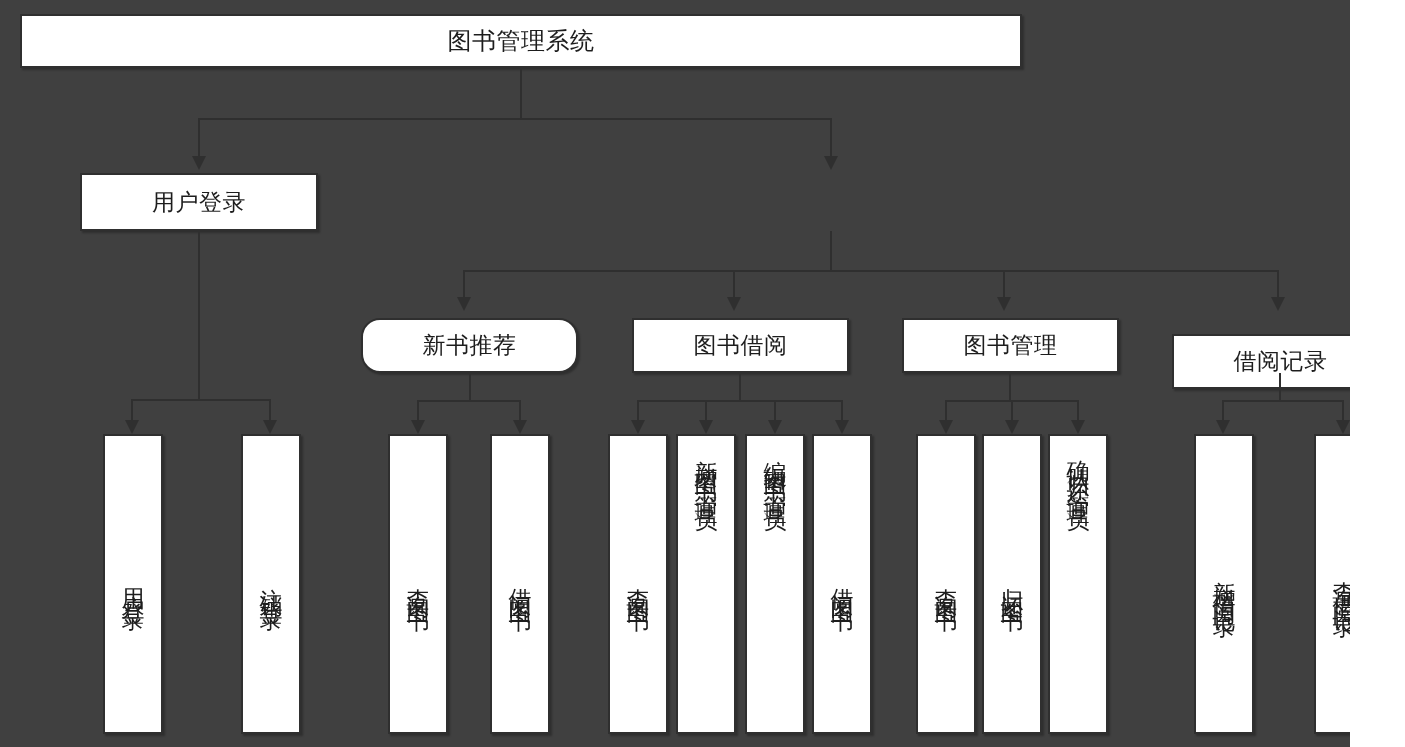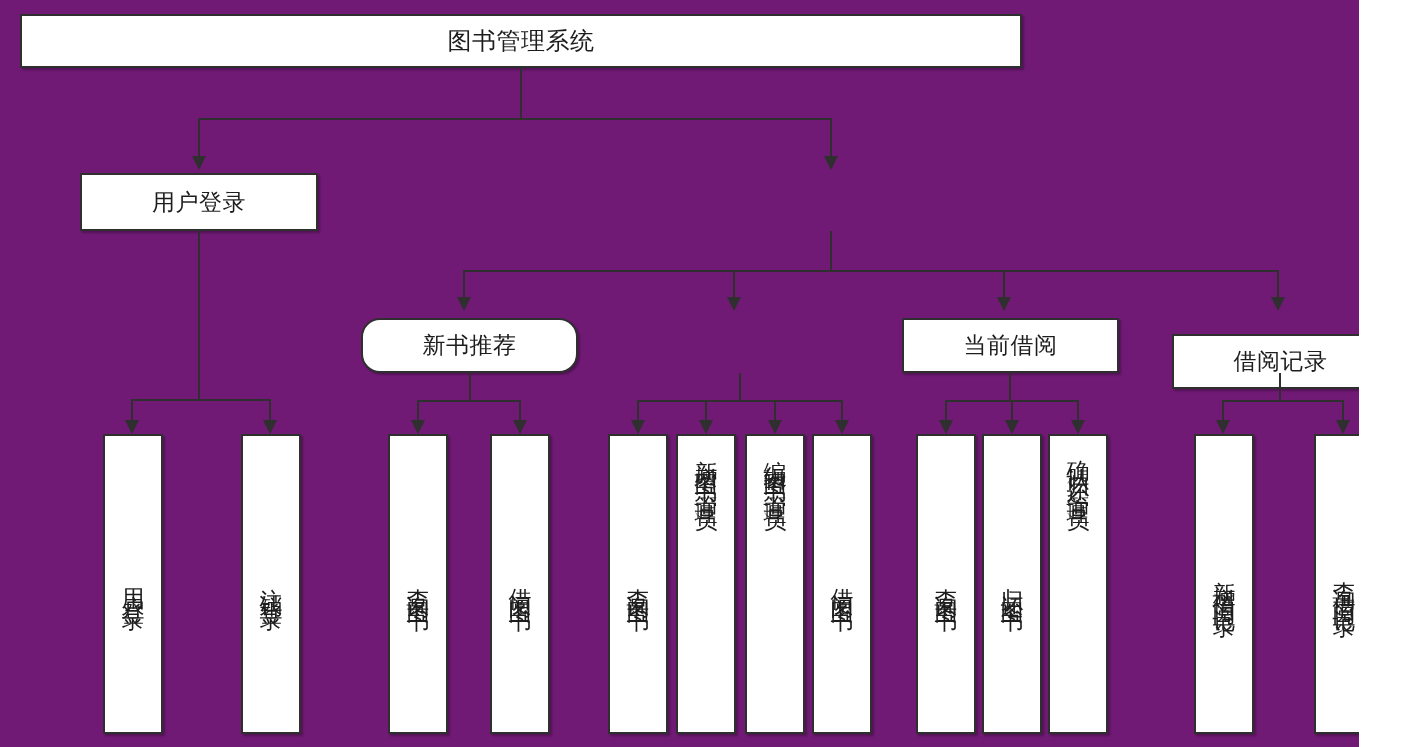--- a/index.html
+++ b/index.html
@@ -1,17 +1,17 @@
 <!DOCTYPE html>
 <html><head>
 <meta charset="utf-8">
 <style>
   html,body{margin:0;padding:0;background:#ffffff;}
   body{width:1405px;height:747px;font-family:"Liberation Sans","DejaVu Sans",sans-serif;}
-  #canvas{position:relative;width:1350px;height:747px;overflow:hidden;background:#701a75;padding-left:9px;}
+  #canvas{position:relative;width:1350px;height:747px;overflow:hidden;background:#404040;}
 
   
   .node{
     position:absolute;
     box-sizing:border-box;
     background:#ffffff;
     border:2px solid #2f2f2f;
     box-shadow:2px 2px 2px rgba(0,0,0,0.28);
     display:flex;
     align-items:center;
@@ -104,22 +104,25 @@
 
   <div class="vline" style="left:1003px;top:270px;width:2px;height:27px;"></div>
   <div class="arrow" style="left:997px;top:297px;"></div>
 
   <div class="vline" style="left:1277px;top:270px;width:2px;height:27px;"></div>
   <div class="arrow" style="left:1271px;top:297px;"></div>
 
   <div class="node lvl3" style="left:361px;top:318px;width:217px;height:55px;border-radius:19px;">
     <span class="label">新书推荐</span>
   </div>
+  <div class="node lvl3" style="left:632px;top:318px;width:217px;height:55px;">
+    <span class="label">图书借阅</span>
+  </div>
   <div class="node lvl3" style="left:902px;top:318px;width:217px;height:55px;">
-    <span class="label">当前借阅</span>
+    <span class="label">图书管理</span>
   </div>
   <div class="node lvl3" style="left:1172px;top:334px;width:217px;height:55px;">
     <span class="label">借阅记录</span>
   </div>
 
   <div class="vline" style="left:469px;top:373px;width:2px;height:27px;"></div>
   <div class="hline" style="left:417px;top:400px;width:104px;height:2px;"></div>
   <div class="vline" style="left:417px;top:400px;width:2px;height:20px;"></div>
   <div class="arrow" style="left:411px;top:420px;"></div>
   <div class="vline" style="left:519px;top:400px;width:2px;height:20px;"></div>

